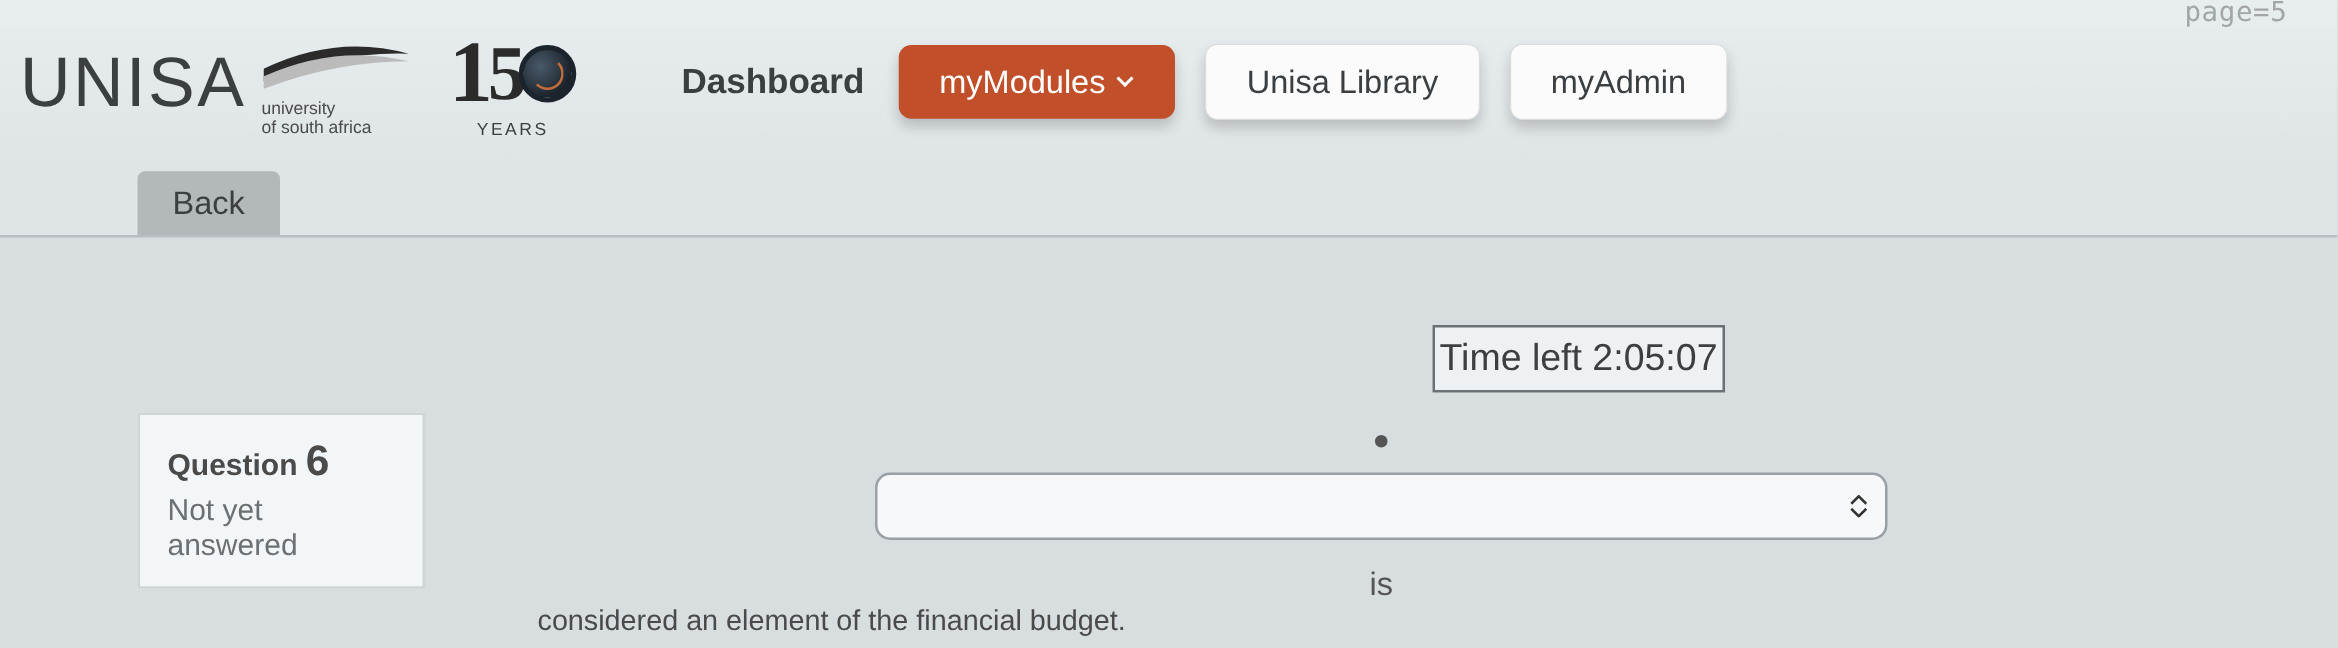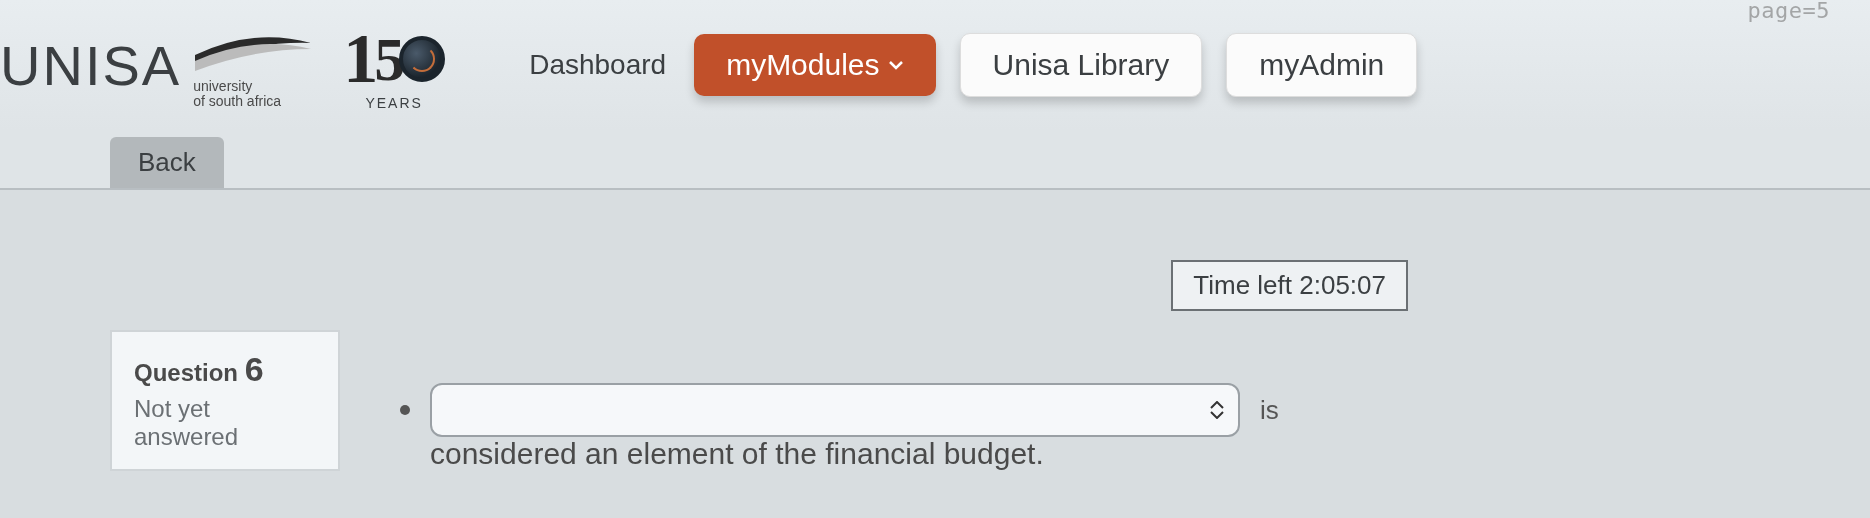--- a/index.html
+++ b/index.html
@@ -24,21 +24,21 @@
     align-items: center;
     padding: 20px 0 20px 0;
     background: linear-gradient(#e8edf0, #dfe4e7);
     height: 130px;
   }
 
   .logo-block {
     display: flex;
     align-items: center;
     gap: 12px;
-    margin-left: 0;
+    margin-left: 16px;
   }
   .unisa-word {
     font-size: 56px;
     font-weight: 400;
     color: #3b3f42;
     letter-spacing: 2px;
     font-family: "Arial Narrow", Arial, sans-serif;
   }
   .unisa-swoosh {
     width: 120px;
@@ -103,25 +103,25 @@
 
   .nav {
     display: flex;
     gap: 24px;
     margin-left: 80px;
     align-items: center;
   }
   .nav-link {
     font-size: 28px;
     color: #3b3f42;
-    font-weight: 400;
+    font-weight: 700;
     padding: 10px 4px;
   }
   .nav-btn {
-    font-size: 30px;
+    font-size: 26px;
     padding: 14px 32px;
     border-radius: 10px;
     background: #fbfbfb;
     box-shadow: 0 6px 10px rgba(0,0,0,0.18);
     color: #3b3f42;
     border: 1px solid #ddd;
     cursor: pointer;
     display: flex;
     align-items: center;
     gap: 8px;
@@ -155,34 +155,34 @@
   }
 
   
   .content {
     position: relative;
     padding: 30px 60px 0 110px;
   }
 
   .timer {
     position: absolute;
-    right: 462px;
+    right: 490px;
     top: 70px;
     border: 2px solid #6b7074;
     background: #eef1f3;
-    padding: 8px 20px;
-    font-size: 26px;
+    padding: 8px 4px;
+    font-size: 30px;
     color: #3b3f42;
   }
 
   .qrow {
     display: flex;
     gap: 60px;
     margin-top: 110px;
-    align-items: flex-end;
+    align-items: flex-start;
   }
 
   .qcard {
     border: 2px solid #cfd4d7;
     background: #f3f6f8;
     padding: 18px 22px 18px 22px;
     width: 230px;
   }
   .qtitle {
     font-size: 24px;
@@ -200,20 +200,21 @@
   }
 
   .qbody {
     flex: 1;
     padding-top: 18px;
   }
   .answer-row {
     display: flex;
     align-items: center;
     gap: 20px;
+    flex-direction: column;
   }
   .bullet {
     width: 10px; height: 10px; border-radius: 50%;
     background: #555;
   }
   .answer-select {
     width: 810px;
     height: 54px;
     border: 2px solid #9aa0a5;
     border-radius: 12px;
@@ -237,21 +238,21 @@
     flex-direction: column;
     gap: 2px;
     pointer-events: none;
     color: #444;
   }
   .post-text {
     font-size: 26px;
     color: #555;
   }
   .qtext {
-    font-size: 30px;
+    font-size: 23px;
     color: #4a4a4a;
     margin-left: 30px;
   }
 </style>
 </head>
 <body>
 
 <div class="url-fragment">page=5</div>
 
 <header class="header">

